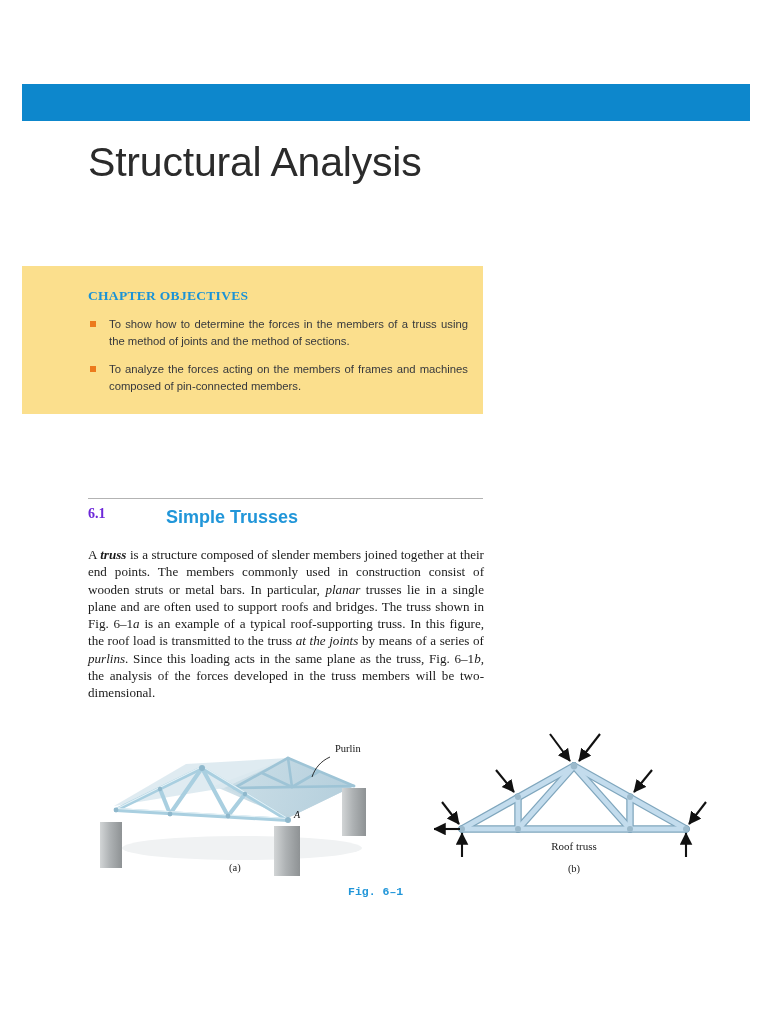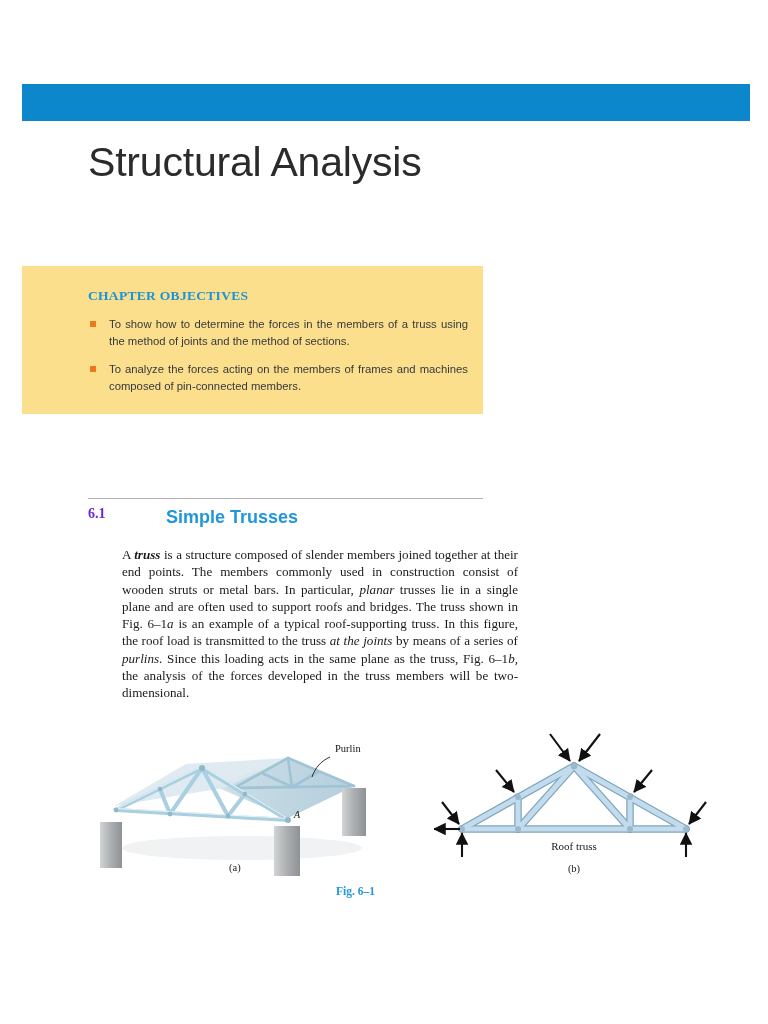--- a/index.html
+++ b/index.html
@@ -124,21 +124,20 @@
   .body-text {
     position: absolute;
     left: 88px;
     top: 546px;
     width: 396px;
     font-family: "Liberation Serif", serif;
     font-size: 13.1px;
     line-height: 17.3px;
     color: #1a1a1a;
     text-align: justify;
-    margin-left: 34px;
   }
   .body-text i { font-style: italic; }
   .body-text b { font-weight: bold; font-style: italic; }
 
   
   .fig-a {
     position: absolute;
     left: 92px;
     top: 730px;
     width: 290px;
@@ -148,23 +147,23 @@
     position: absolute;
     left: 434px;
     top: 732px;
     width: 285px;
     height: 145px;
   }
   .fig-a svg, .fig-b svg { display: block; }
 
   .fig-caption-main {
     position: absolute;
-    left: 336px;
+    left: 348px;
     top: 885px;
-    font-family: Liberation Serif, serif;
+    font-family: Liberation Mono, monospace;
     font-size: 11.5px;
     font-weight: bold;
     color: #2196d9;
   }
 </style>
 </head>
 <body>
 
 <div class="page">
 

